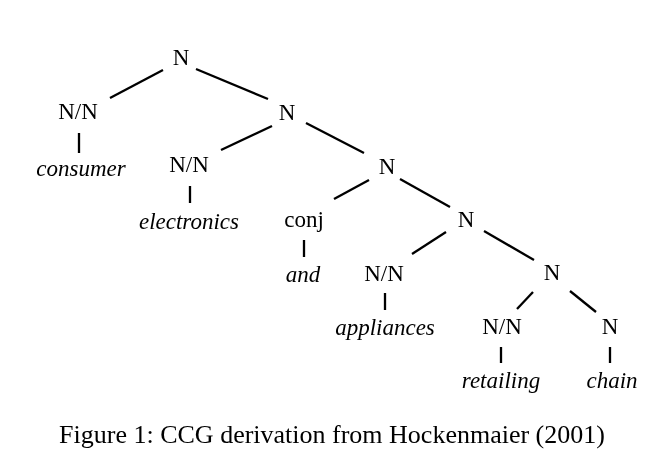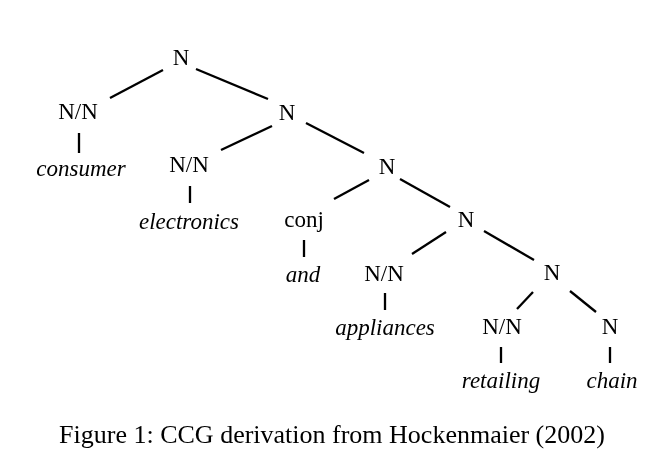--- a/index.html
+++ b/index.html
@@ -93,14 +93,14 @@
     <g>
       <text class="word" x="81" y="176">consumer</text>
       <text class="word" x="189" y="229">electronics</text>
       <text class="word" x="303" y="282">and</text>
       <text class="word" x="385" y="335">appliances</text>
       <text class="word" x="501" y="388">retailing</text>
       <text class="word" x="612" y="388">chain</text>
     </g>
   </svg>
 
-  <div class="caption">Figure 1: CCG derivation from Hockenmaier (2002)</div>
+  <div class="caption">Figure 1: CCG derivation from Hockenmaier (2001)</div>
 </div>
 
 </body></html>

